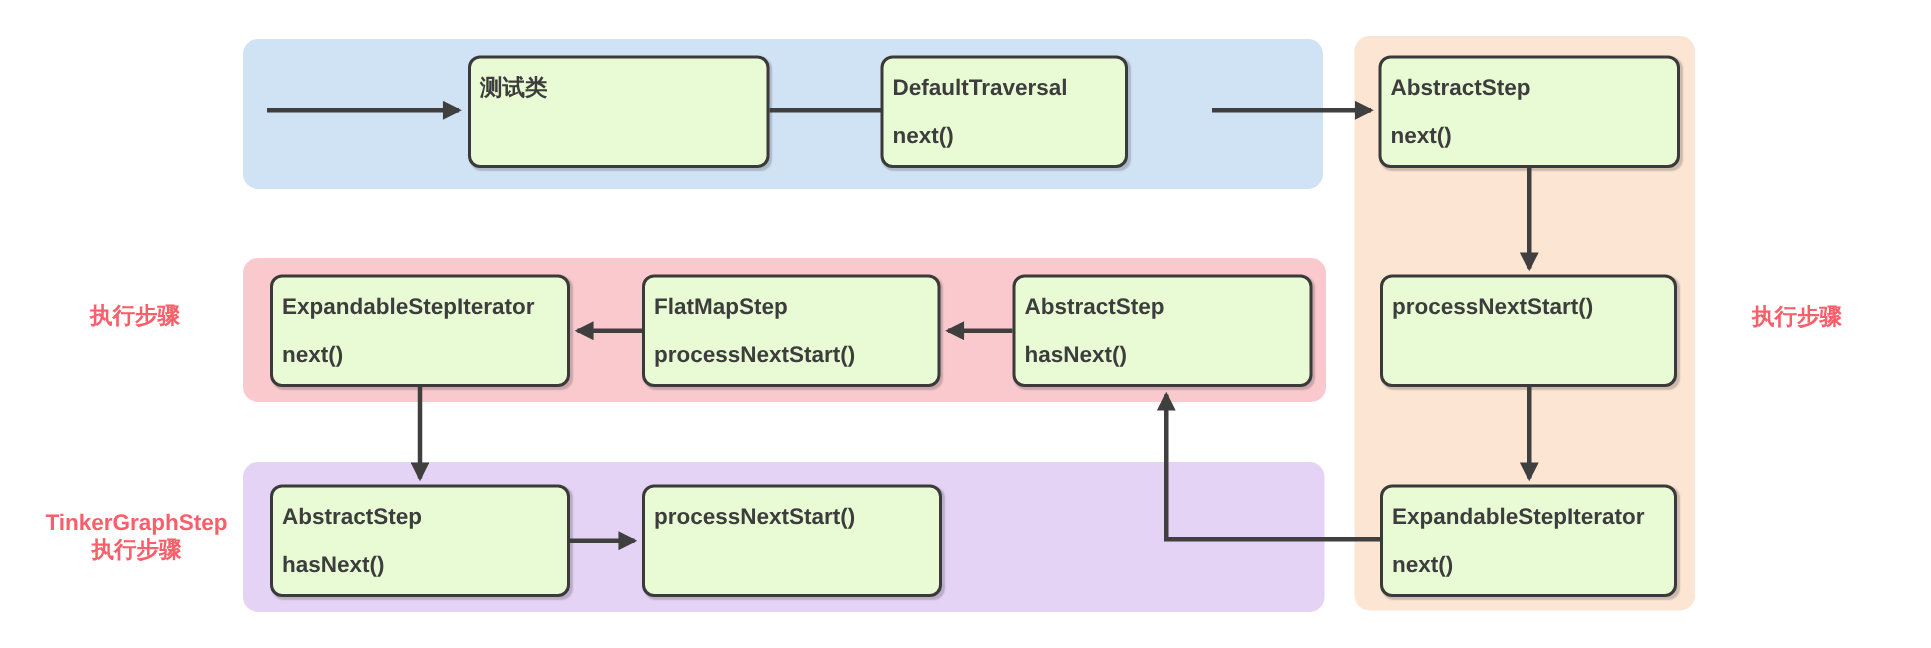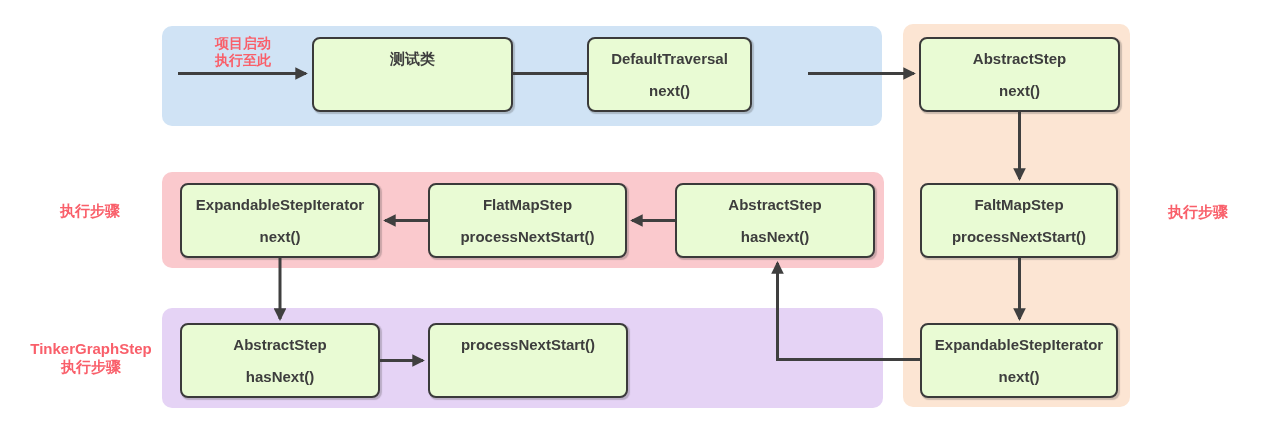--- a/index.html
+++ b/index.html
@@ -32,21 +32,20 @@
     box-sizing: border-box;
     height: 75px;
     background: #e9fbd4;
     border: 2.5px solid #3a3a3a;
     border-radius: 8px;
     box-shadow: 1.5px 1.5px 1px rgba(60,60,60,0.25);
     display: flex;
     flex-direction: column;
     justify-content: space-between;
     padding: 12px 6px 11px 6px;
-    text-align: center;
   }
   .node-title, .node-method {
     font-size: 15px;
     font-weight: bold;
     color: #3d3d3d;
     line-height: 16px;
     white-space: nowrap;
   }
 
   .annotation {
@@ -98,21 +97,20 @@
   <div class="node" style="left:587px; top:37px; width:165px;">
     <div class="node-title">DefaultTraversal</div>
     <div class="node-method">next()</div>
   </div>
 
   <div class="node" style="left:919px; top:37px; width:201px;">
     <div class="node-title">AbstractStep</div>
     <div class="node-method">next()</div>
   </div>
   <div class="node" style="left:920px; top:183px; width:198px;">
-    <div class="node-title">FaltMapStep</div>
     <div class="node-method">processNextStart()</div>
   </div>
   <div class="node" style="left:920px; top:323px; width:198px;">
     <div class="node-title">ExpandableStepIterator</div>
     <div class="node-method">next()</div>
   </div>
 
   <div class="node" style="left:180px; top:183px; width:200px;">
     <div class="node-title">ExpandableStepIterator</div>
     <div class="node-method">next()</div>
@@ -127,24 +125,20 @@
   </div>
 
   <div class="node" style="left:180px; top:323px; width:200px;">
     <div class="node-title">AbstractStep</div>
     <div class="node-method">hasNext()</div>
   </div>
   <div class="node" style="left:428px; top:323px; width:200px;">
     <div class="node-method">processNextStart()</div>
   </div>
 
-  <div class="annotation annotation-startup" style="left:186px; top:35px; width:114px;">
-    <div>项目启动</div>
-    <div>执行至此</div>
-  </div>
   <div class="annotation annotation-side" style="left:20px; top:202px; width:140px;">
     <div>执行步骤</div>
   </div>
   <div class="annotation annotation-side" style="left:11px; top:340px; width:160px;">
     <div>TinkerGraphStep</div>
     <div>执行步骤</div>
   </div>
   <div class="annotation annotation-side" style="left:1128px; top:203px; width:140px;">
     <div>执行步骤</div>
   </div>

